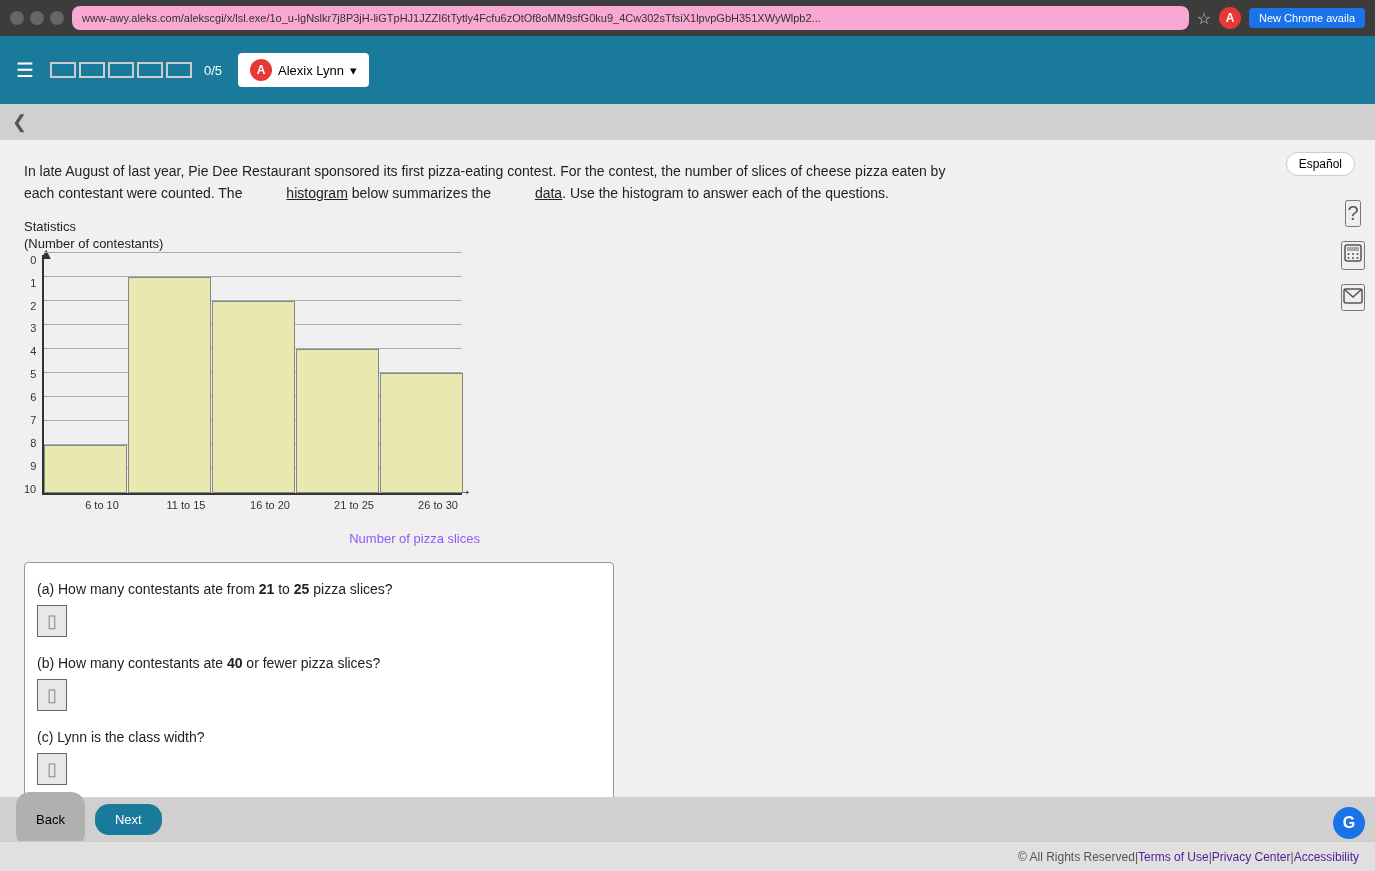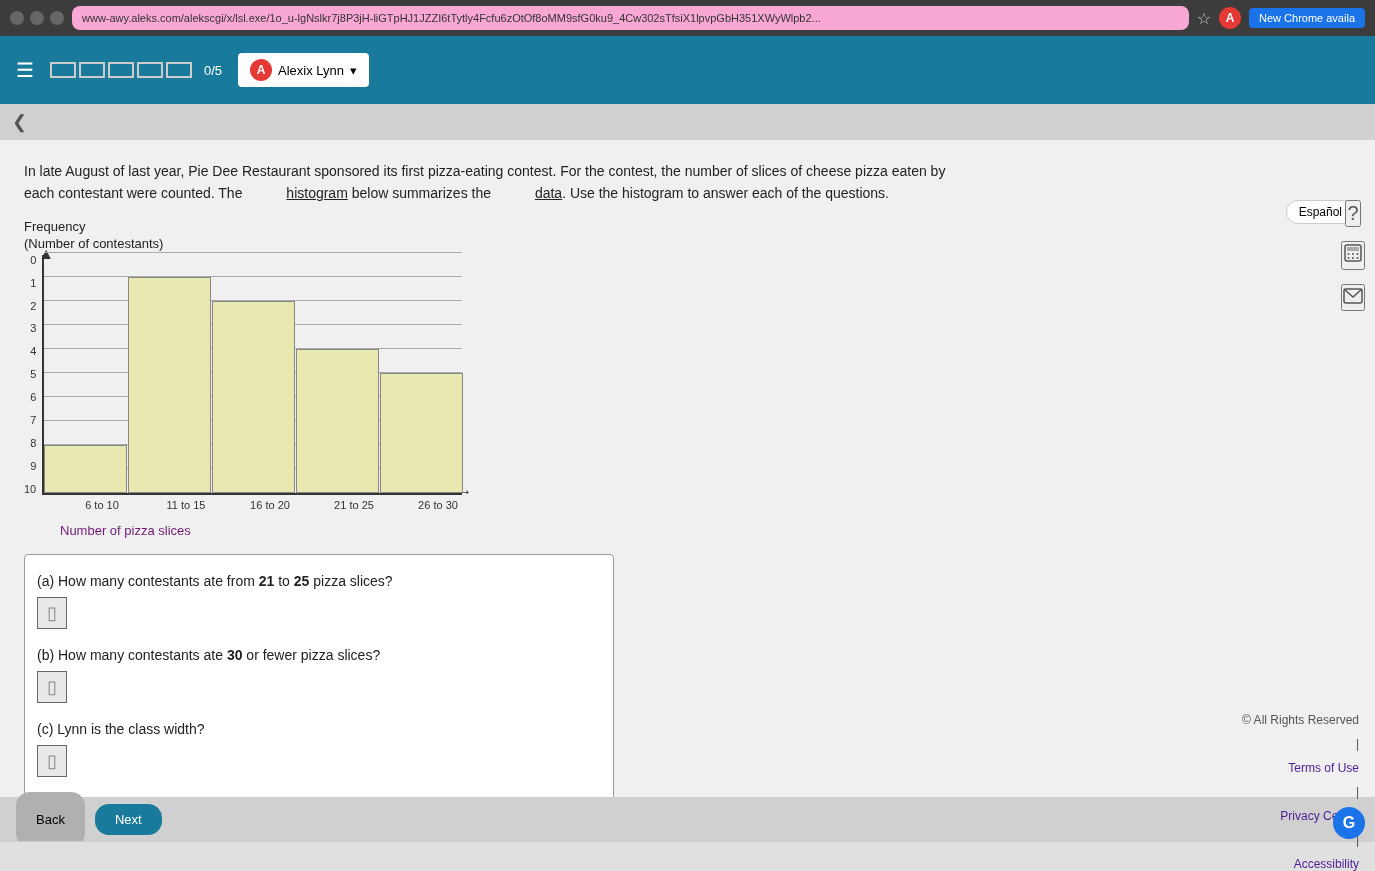--- a/index.html
+++ b/index.html
@@ -111,21 +111,20 @@
 
     .espanol-btn {
       position: absolute;
       top: 12px; right: 20px;
       background: #fff;
       border: 1px solid #ccc;
       border-radius: 12px;
       padding: 4px 12px;
       font-size: 12px;
       cursor: pointer;
-      margin-top: 48px;
     }
 
     .question-text {
       font-size: 14px;
       line-height: 1.6;
       color: #222;
       max-width: 950px;
       margin-bottom: 14px;
     }
     .question-text a { text-decoration: underline; color: #222; margin-left: 40px; }
@@ -181,24 +180,24 @@
     .x-labels {
       display: flex;
       width: 420px;
       margin-left: 0;
       margin-top: 4px;
       font-size: 11px;
       color: #333;
     }
     .x-label { flex: 1; text-align: center; }
     .axis-label-x {
-      text-align: left;
-      font-size: 13px;
-      color: #701a75;
-      margin-top: 12px;
+      text-align: right;
+      font-size: 13px;
+      color: #8b5cf6;
+      margin-top: 20px;
       width: 420px;
     }
 
     
     .questions-box {
       border: 1px solid #999;
       background: #fff;
       border-radius: 4px;
       padding: 18px 12px;
       max-width: 590px;
@@ -231,28 +230,26 @@
       cursor: pointer;
     }
 
     
     .footer {
       position: absolute;
       bottom: 0; left: 0; right: 0;
       height: 30px;
       background: #e0e0e0;
       display: flex;
-      align-items: flex-end;
+      align-items: center;
       justify-content: flex-end;
       padding: 0 16px;
       font-size: 12px;
       color: #555;
-      gap: 10px;
       border-top: 1px solid #ccc;
-      flex-direction: column;
     }
     .footer a { color: #4c1d95; text-decoration: none; }
 
     
     .bottom-bar {
       position: absolute;
       bottom: 30px; left: 0; right: 0;
       height: 44px;
       background: #d0d0d0;
       display: flex;
@@ -332,21 +329,21 @@
 
 <div class="main-content">
 
   <button class="espanol-btn">Español</button>
 
   <p class="question-text">
     In late August of last year, Pie Dee Restaurant sponsored its first pizza-eating contest. For the contest, the number of slices of cheese pizza eaten by each contestant were counted. The <a>histogram</a> below summarizes the <a>data</a>. Use the histogram to answer each of the questions.
   </p>
 
   <div class="histogram-container">
-    <div class="axis-label-y">Frequency</div>
+    <div class="axis-label-y">Statistics</div>
     <div class="axis-label-y">(Number of contestants)</div>
 
     <div style="display:flex; flex-direction:row; align-items:flex-end; margin-top:4px;">
 
       <div class="y-labels">
         <span>10</span>
         <span>9</span>
         <span>8</span>
         <span>7</span>
         <span>6</span>
@@ -402,21 +399,21 @@
       <div class="question-label">
         (a) How many contestants ate from <strong>21</strong> to <strong>25</strong> pizza slices?
       </div>
       <div class="answer-input-wrapper">
         <span style="font-size:18px; color:#888;">▯</span>
       </div>
     </div>
 
     <div class="question-item">
       <div class="question-label">
-        (b) How many contestants ate <strong>30</strong> or fewer pizza slices?
+        (b) How many contestants ate <strong>40</strong> or fewer pizza slices?
       </div>
       <div class="answer-input-wrapper">
         <span style="font-size:18px; color:#888;">▯</span>
       </div>
     </div>
 
     <div class="question-item">
       <div class="question-label">
         (c) Lynn is the class width?
       </div>

